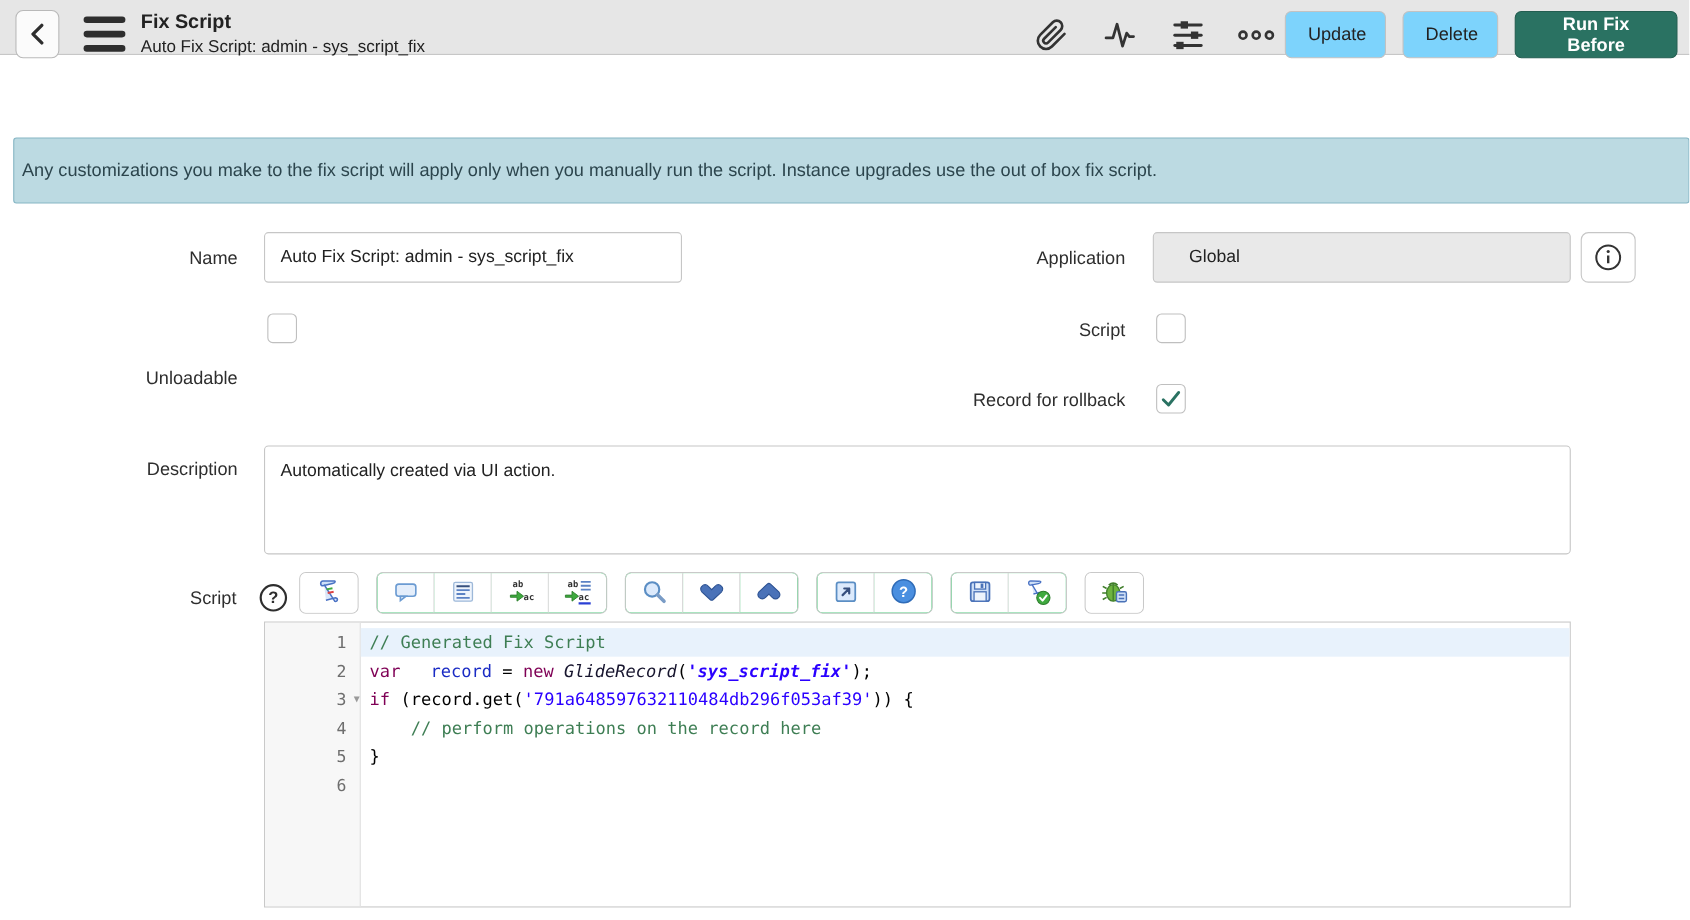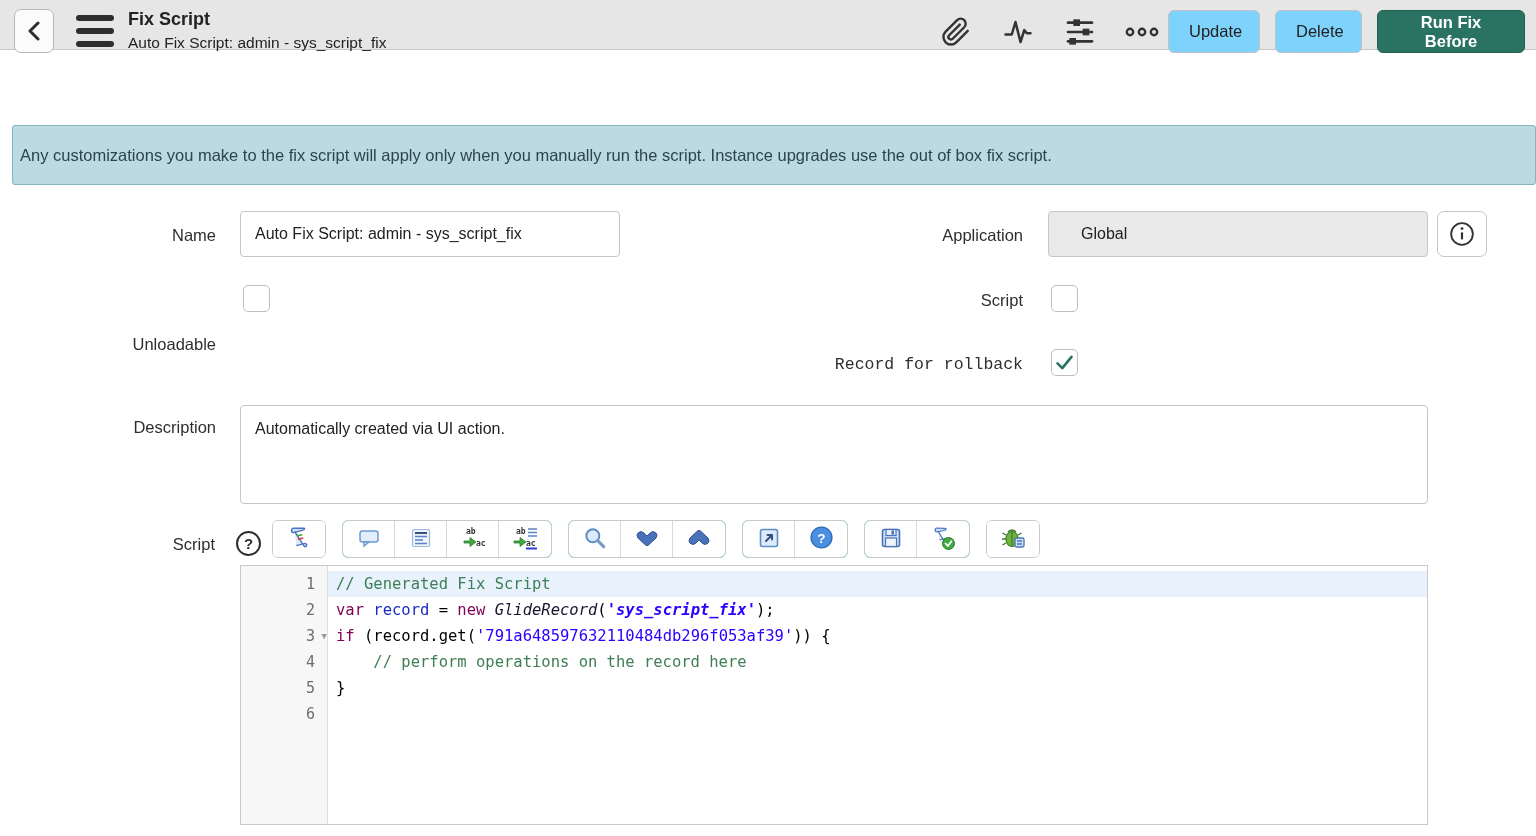--- a/index.html
+++ b/index.html
@@ -68,21 +68,21 @@
             border:1px solid #c9c9c9; background:#fff; display:flex;
             font-family:"DejaVu Sans Mono", monospace; font-size:15.5px; overflow:hidden; }
   .gutter { width:87px; background:#f7f7f7; border-right:1px solid #e0e0e0; padding-top:5px; }
   .gutter .ln { height:26px; line-height:26px; text-align:right; padding-right:12px;
                 color:#6e6e6e; font-size:15px; position:relative; }
   .gutter .fold { position:absolute; right:0px; top:0; width:11px; color:#9a9a9a; font-size:9px; }
   .codearea { flex:1; padding-top:5px; position:relative; cursor:text; }
   .code-line { height:26px; line-height:26px; white-space:pre; padding-left:8px; color:var(--code-plain); }
   .code-line.active { background:var(--code-activeline); }
   .seg-keyword { color:var(--code-keyword); font-weight:normal; }
-  .seg-def { color:var(--code-def); }
+  .seg-def { color:var(--code-def);margin-left:18px; }
   .seg-class { color:var(--code-class); font-weight:normal; font-style:italic; }
   .seg-string { color:var(--code-string); }
   .seg-string-em { color:var(--code-string); font-weight:bold; font-style:italic; }
   .seg-comment { color:var(--code-comment); }
   .seg-plain { color:var(--code-plain); }
 </style>
 </head>
 <body>
 
 <div id="page">
@@ -152,21 +152,21 @@
       <circle cx="12" cy="7" r="1.3" fill="#333"></circle>
     </svg>
   </div>
 
   <label class="fld-label" style="left:0;top:291px;width:216px;margin-top:44px;">Unloadable</label>
   <div class="sn-checkbox" style="left:243px;top:285px;"></div>
 
   <label class="fld-label" style="left:800px;top:291px;width:223px;">Script</label>
   <div class="sn-checkbox" style="left:1051px;top:285px;"></div>
 
-  <label class="fld-label" style="left:700px;top:355px;width:323px;font-family:Liberation Mono, monospace;">Record for rollback</label>
+  <label class="fld-label" style="left:700px;top:355px;width:323px;">Record for rollback</label>
   <div class="sn-checkbox" style="left:1051px;top:349px;">
       <svg width="21" height="21" viewBox="0 0 24 24">
         <polyline points="4,13 9.5,18.5 20,5.5" fill="none" stroke="#2a7262" stroke-width="3" stroke-linecap="round" stroke-linejoin="round"></polyline>
       </svg>
     </div>
 
   <label class="fld-label" style="left:0;top:418px;width:216px;">Description</label>
   <textarea class="desc" style="">Automatically created via UI action.</textarea>
 
   <label class="fld-label" style="left:0;top:535px;width:215px;">Script</label>

